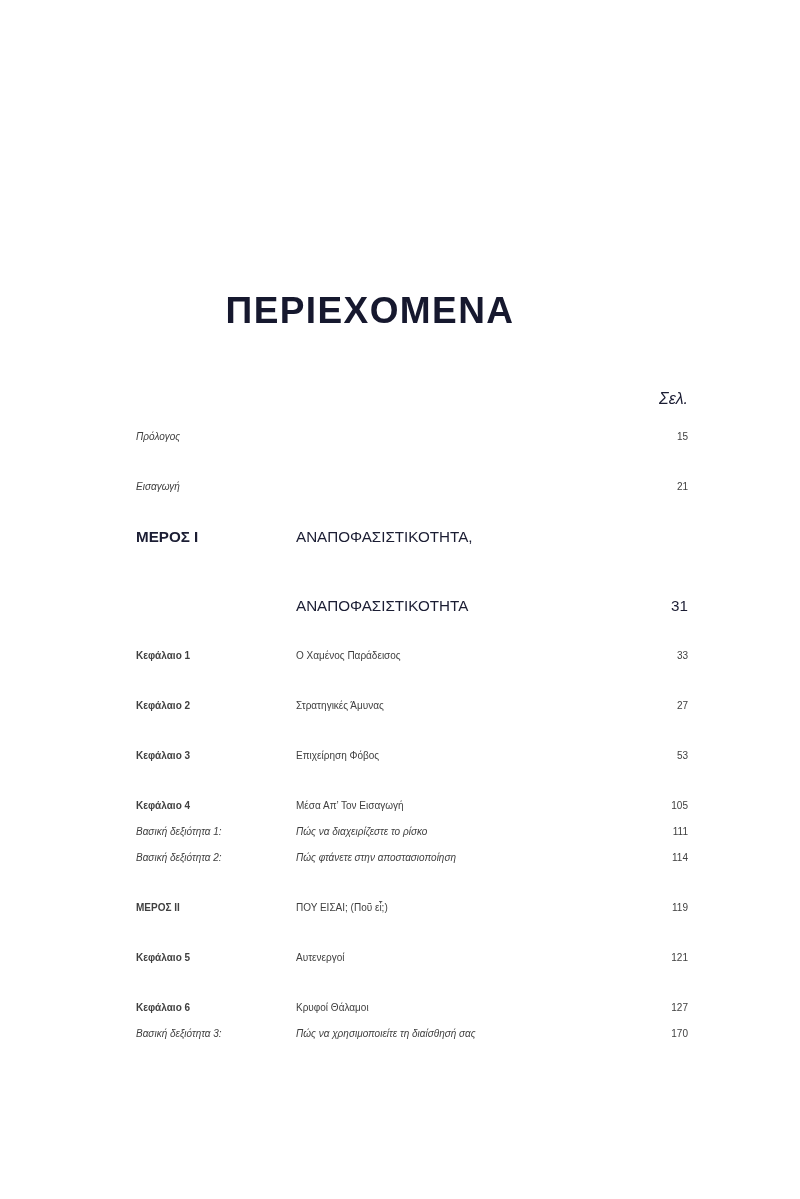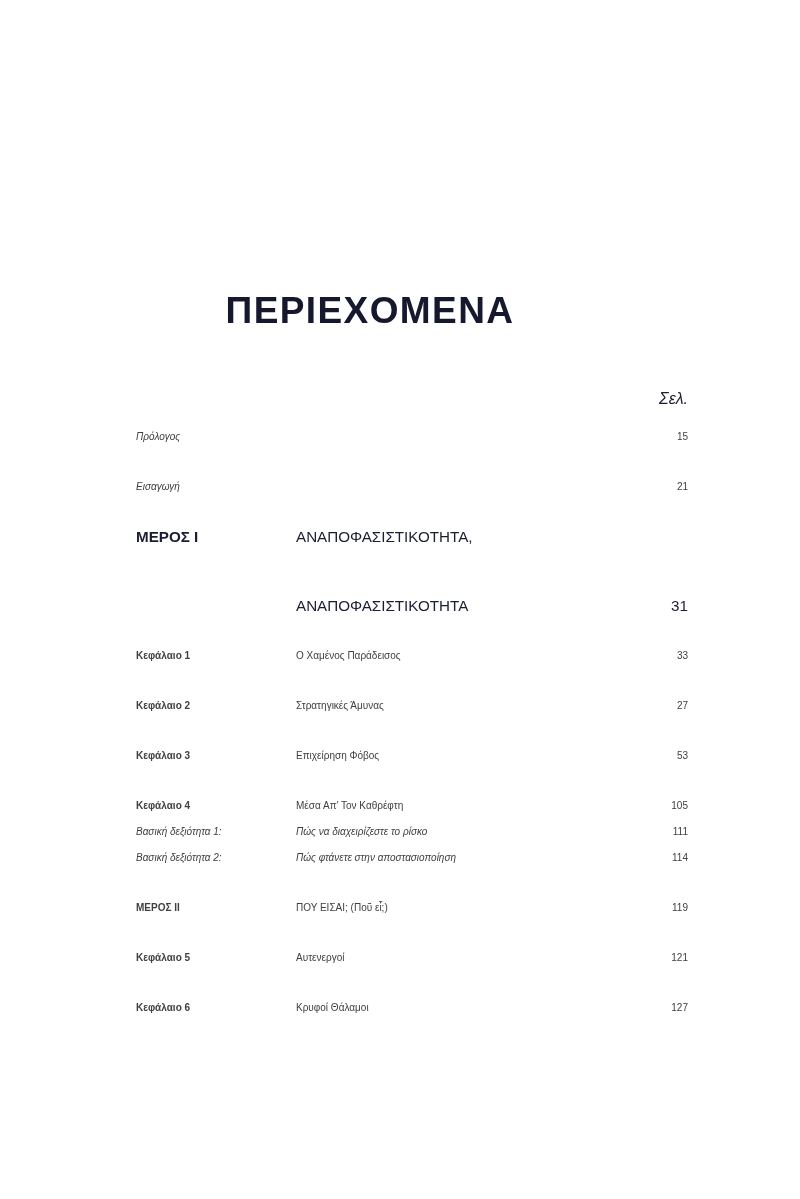--- a/index.html
+++ b/index.html
@@ -222,21 +222,21 @@
           <span class="leader nogap"></span>
           <span class="pageno">53</span>
         </span>
       </div>
     </div>
 
     <div class="toc-group">
       <div class="toc-row">
         <span class="label bold">Κεφάλαιο 4</span>
         <span class="title-cell">
-          <span class="title-text">Μέσα Απ’ Τον Καθρέφτη</span>
+          <span class="title-text">Μέσα Απ’ Τον Εισαγωγή</span>
           <span class="leader"></span>
           <span class="pageno wide">105</span>
         </span>
       </div>
       <div class="toc-row">
         <span class="label ital">Βασική δεξιότητα 1:</span>
         <span class="title-cell">
           <span class="title-text ital">Πώς να διαχειρίζεστε το ρίσκο</span>
           <span class="leader"></span>
           <span class="pageno wide">111</span>
@@ -274,18 +274,26 @@
       </div>
     </div>
 
     <div class="toc-group">
       <div class="toc-row">
         <span class="label bold">Κεφάλαιο 6</span>
         <span class="title-cell">
           <span class="title-text">Κρυφοί Θάλαμοι</span>
           <span class="leader nogap"></span>
           <span class="pageno wide">127</span>
+        </span>
+      </div>
+      <div class="toc-row">
+        <span class="label ital">Βασική δεξιότητα 3:</span>
+        <span class="title-cell">
+          <span class="title-text ital">Πώς να χρησιμοποιείτε τη διαίσθησή σας</span>
+          <span class="leader nogap"></span>
+          <span class="pageno wide">170</span>
         </span>
       </div>
     </div>
 
   </div>
 </div>
 
 </body></html>

